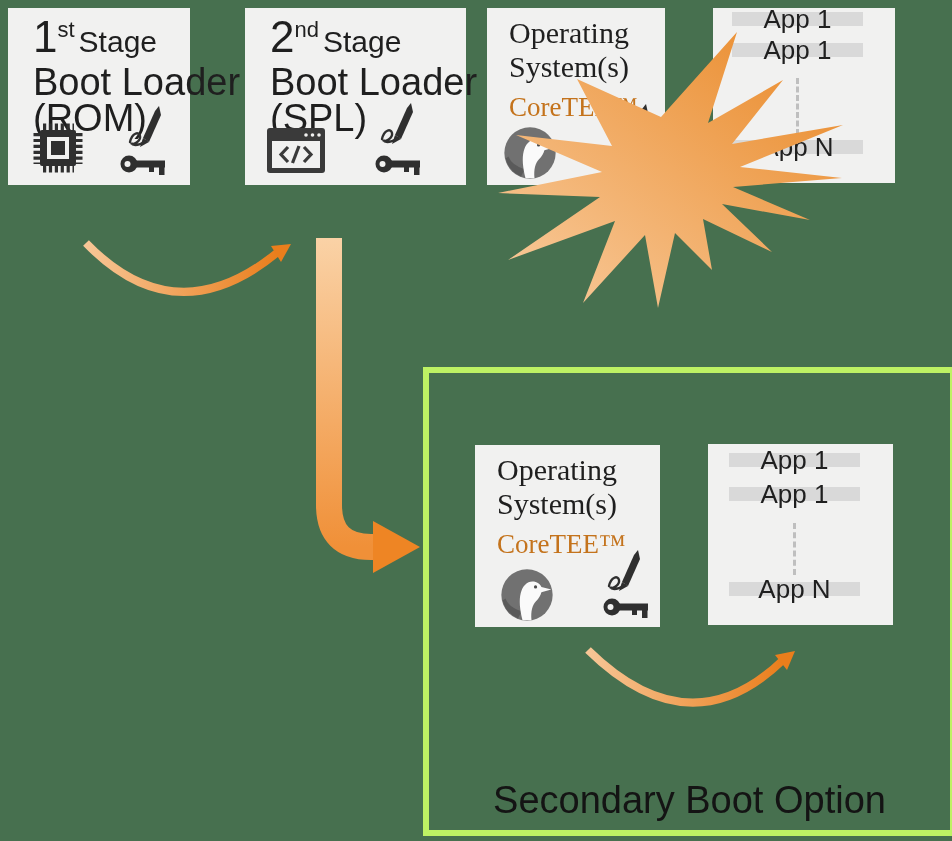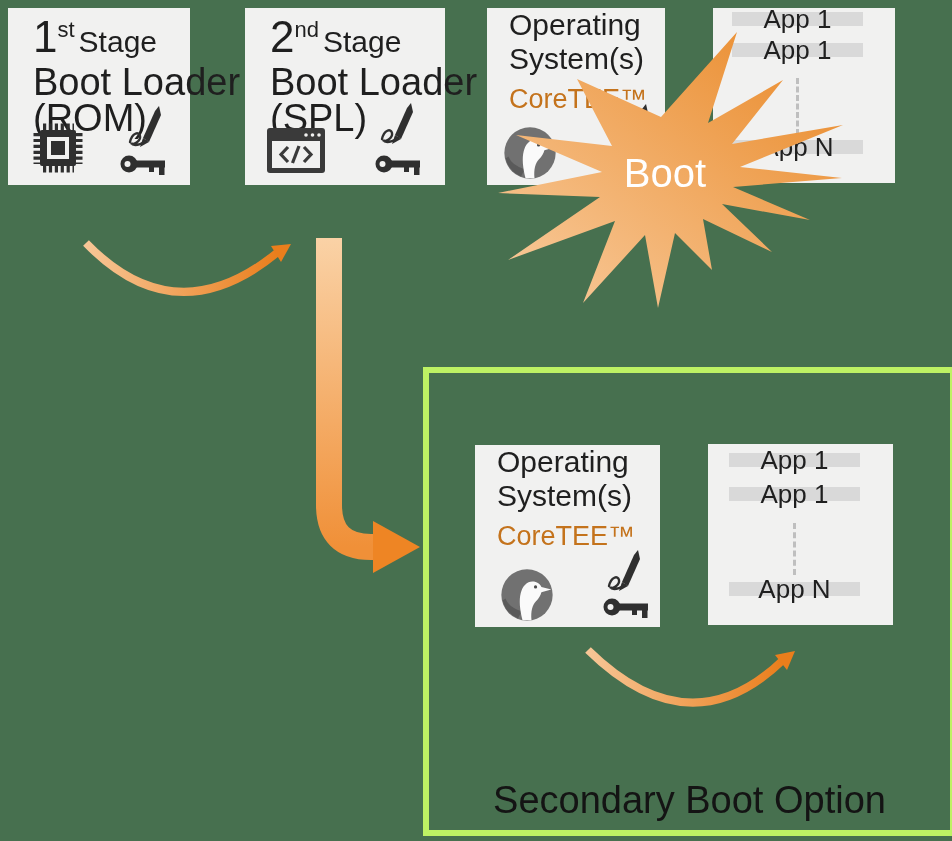--- a/index.html
+++ b/index.html
@@ -7,21 +7,21 @@
   .canvas{position:relative;width:952px;height:841px;background:#47704F;overflow:hidden;}
   .abs{position:absolute;}
   .box{position:absolute;background:#F1F1F0;color:#1F1F1F;}
   
   .stage{padding:0 0 0 25px;box-sizing:border-box;}
   .stage-title{font-size:30px;line-height:44px;white-space:nowrap;}
   .stage-num{font-size:44px;}
   .stage-ord{font-size:22px;vertical-align:15px;margin-right:4px;}
   .stage-line{font-size:38px;line-height:36px;white-space:nowrap;}
   
-  .osbox{padding:0 0 0 22px;box-sizing:border-box;}
+  .osbox{padding:8px 0 0 22px;box-sizing:border-box;font-family:Liberation Serif, serif;}
   .os-line{font-size:30px;line-height:34px;white-space:nowrap;}
   .brand{font-size:27px;margin-top:8px;color:#C4731C;white-space:nowrap;}
   
   .chip{position:absolute;width:131px;height:14px;background:#D9D9D9;color:#1F1F1F;
         display:flex;align-items:center;justify-content:center;font-size:26px;}
   .vdash{position:absolute;width:0;border-left:3px dashed #BFBFBF;}
   
   .burst-label{display:flex;flex-direction:column;align-items:center;justify-content:center;
                color:#FFFFFF;font-size:40px;line-height:46px;text-align:center;z-index:6;}
   
@@ -59,21 +59,21 @@
 
     <svg class="abs" style="left:112px;top:144px;" width="46" height="26" viewBox="0 0 46 26">
       <circle cx="9" cy="12" r="8.5" fill="#2F2F2F"></circle>
       <circle cx="7.5" cy="12" r="3" fill="#F1F1F0"></circle>
       <rect x="15" y="8.5" width="30" height="7" fill="#2F2F2F"></rect>
       <rect x="29" y="14" width="5" height="6" fill="#2F2F2F"></rect>
       <rect x="39" y="14" width="5.5" height="9" fill="#2F2F2F"></rect>
     </svg>
   </div>
 
-  <div class="box stage z1" style="left:245px;top:8px;width:200px;height:177px;">
+  <div class="box stage z1" style="left:245px;top:8px;width:221px;height:177px;">
     <div class="stage-title"><span class="stage-num">2</span><sup class="stage-ord">nd</sup><span>Stage</span></div>
     <div class="stage-line">Boot Loader</div>
     <div class="stage-line">(SPL)</div>
 
     <svg class="abs" style="left:22px;top:120px;" width="58" height="45" viewBox="0 0 58 45">
       <rect x="0" y="0" width="58" height="45" rx="3" fill="#3A3A3A"></rect>
       <circle cx="39" cy="7" r="1.8" fill="#F1F1F0"></circle>
       <circle cx="45.5" cy="7" r="1.8" fill="#F1F1F0"></circle>
       <circle cx="52" cy="7" r="1.8" fill="#F1F1F0"></circle>
       <rect x="5" y="13" width="48" height="27" fill="#F1F1F0"></rect>
@@ -162,21 +162,20 @@
   <svg class="abs z5" style="left:485px;top:28px;" width="360" height="290" viewBox="0 0 360 290">
     <defs>
       <linearGradient id="gburst" x1="0" y1="1" x2="1" y2="0">
         <stop offset="0" stop-color="#F9CDA0"></stop>
           <stop offset="1" stop-color="#E98826"></stop>
       </linearGradient>
     </defs>
     <polygon fill="url(#gburst)" points="252,4 223,95 298,52 247,116 358,97 255,139 357,150 248,159 325,192 237,176 287,224 218,191 227,242 190,205 173,280 160,207 98,275 130,193 23,232 115,169 13,165 117,144 31,107 127,118 92,51 176,89"></polygon>
   </svg>
   <div class="abs burst-label" style="left:485px;top:28px;width:360px;height:290px;">
-    <span>Boot</span>
   </div>
 
   <div class="secondary z1" style="left:423px;top:367px;width:521px;height:457px;">
     <div class="secondary-label">Secondary Boot Option</div>
   </div>
 
   <div class="box osbox z1" style="left:475px;top:445px;width:185px;height:182px;">
     <div class="os-line">Operating</div>
     <div class="os-line">System(s)</div>
     <div class="brand">CoreTEE™</div>

